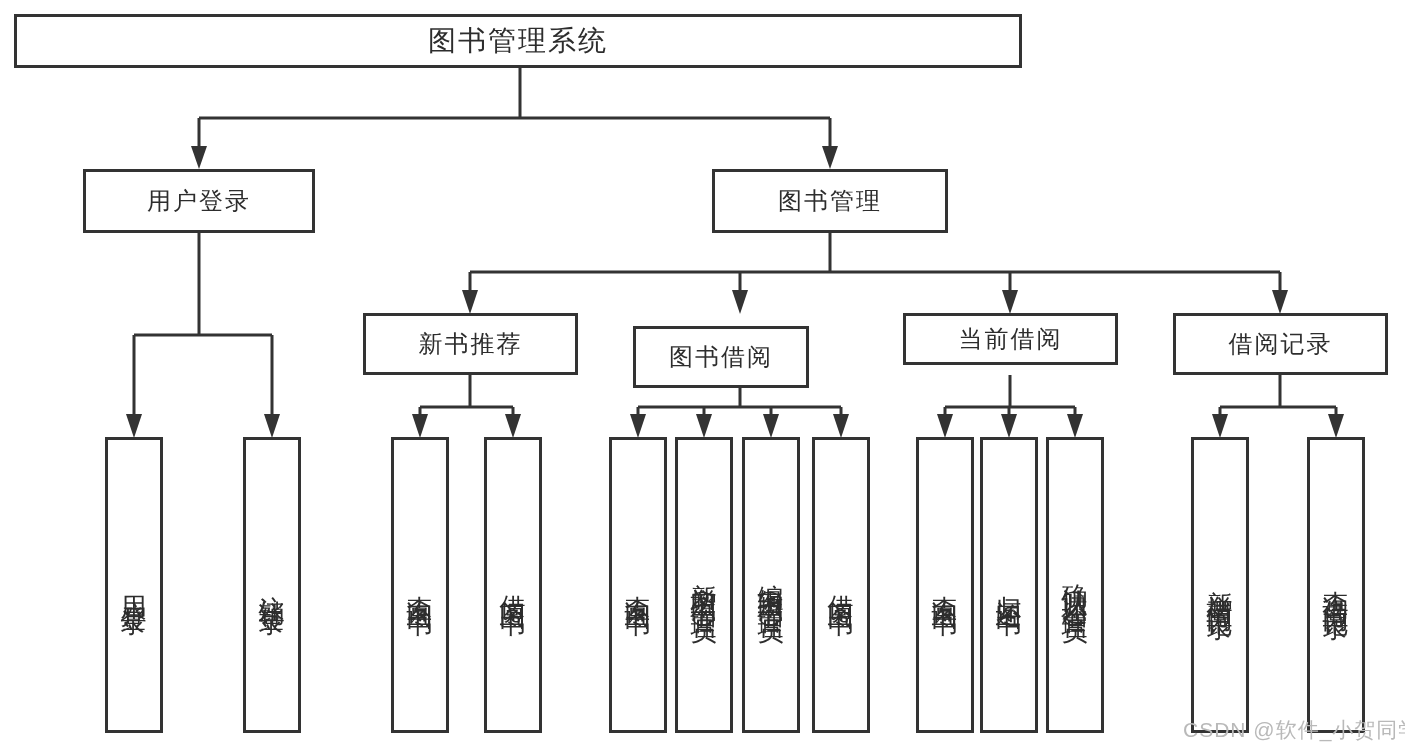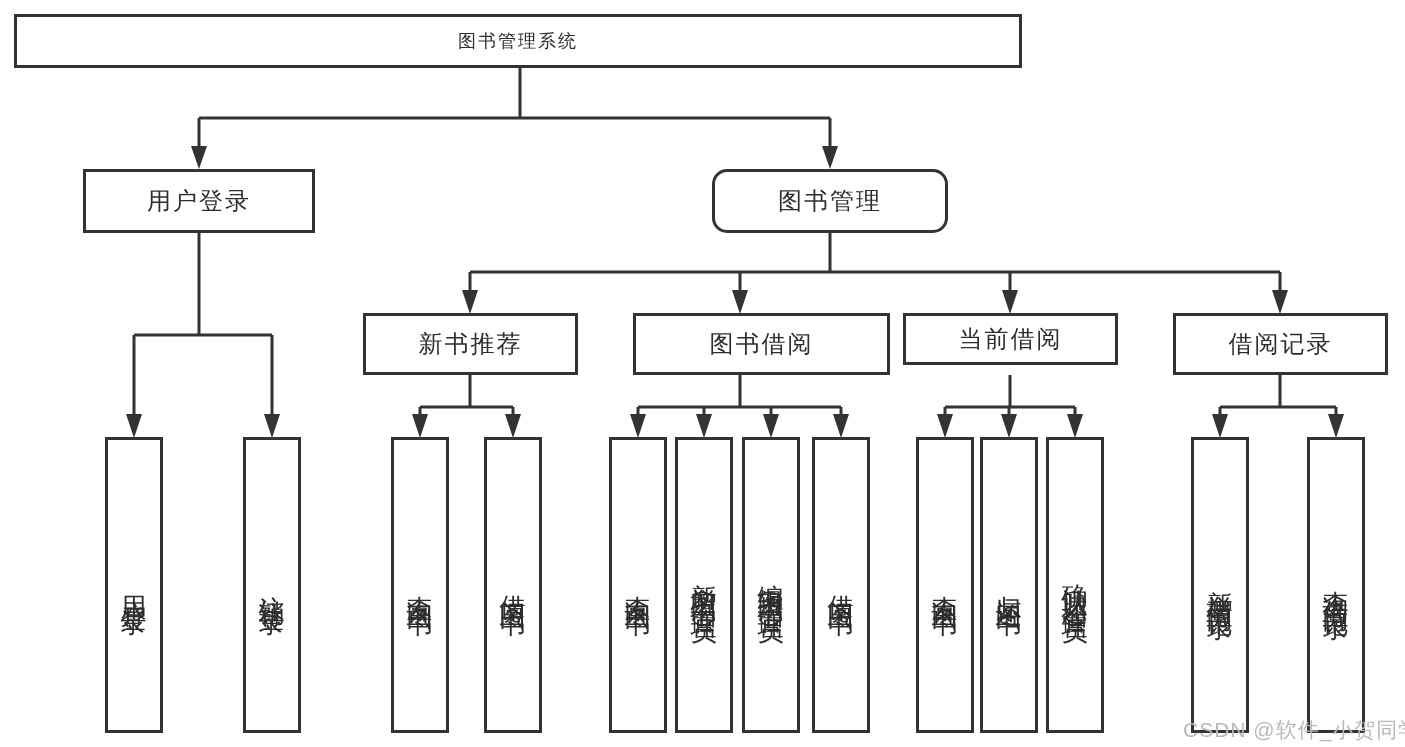--- a/index.html
+++ b/index.html
@@ -19,21 +19,21 @@
   .box {
     position: absolute;
     box-sizing: border-box;
     border: 3px solid #333333;
     background: #ffffff;
     display: flex;
     align-items: center;
     justify-content: center;
     z-index: 2;
   }
-  .root-box .lbl { font-size: 18px; letter-spacing: 2px; }
+  .root-box .lbl { font-size: 28px; letter-spacing: 2px; }
   .hbox .lbl { font-size: 24px; letter-spacing: 2px; }
   .lbl { white-space: nowrap; line-height: 1; }
 
   .leaf .vlbl {
     writing-mode: vertical-rl;
     text-orientation: mixed;
     font-size: 26px;
     letter-spacing: 5px;
     line-height: 1;
     white-space: nowrap;
@@ -105,28 +105,28 @@
     </g>
   </svg>
 
   <div class="box root-box" style="left:14px; top:14px; width:1008px; height:54px;">
     <span class="lbl">图书管理系统</span>
   </div>
 
   <div class="box hbox" style="left:83px; top:169px; width:232px; height:64px;">
     <span class="lbl">用户登录</span>
   </div>
-  <div class="box hbox" style="left:712px; top:169px; width:236px; height:64px;border-radius:15px;">
+  <div class="box hbox" style="left:712px; top:169px; width:236px; height:64px;">
     <span class="lbl">图书管理</span>
   </div>
 
   <div class="box hbox" style="left:363px; top:313px; width:215px; height:62px;">
     <span class="lbl">新书推荐</span>
   </div>
-  <div class="box hbox" style="left:633px; top:313px; width:257px; height:62px;">
+  <div class="box hbox" style="left:633px; top:326px; width:176px; height:62px;">
     <span class="lbl">图书借阅</span>
   </div>
   <div class="box hbox" style="left:903px; top:313px; width:215px; height:52px;">
     <span class="lbl">当前借阅</span>
   </div>
   <div class="box hbox" style="left:1173px; top:313px; width:215px; height:62px;align-items:center;">
     <span class="lbl">借阅记录</span>
   </div>
 
   <div class="box leaf" style="left:105px; top:437px; width:58px; height:296px;">

